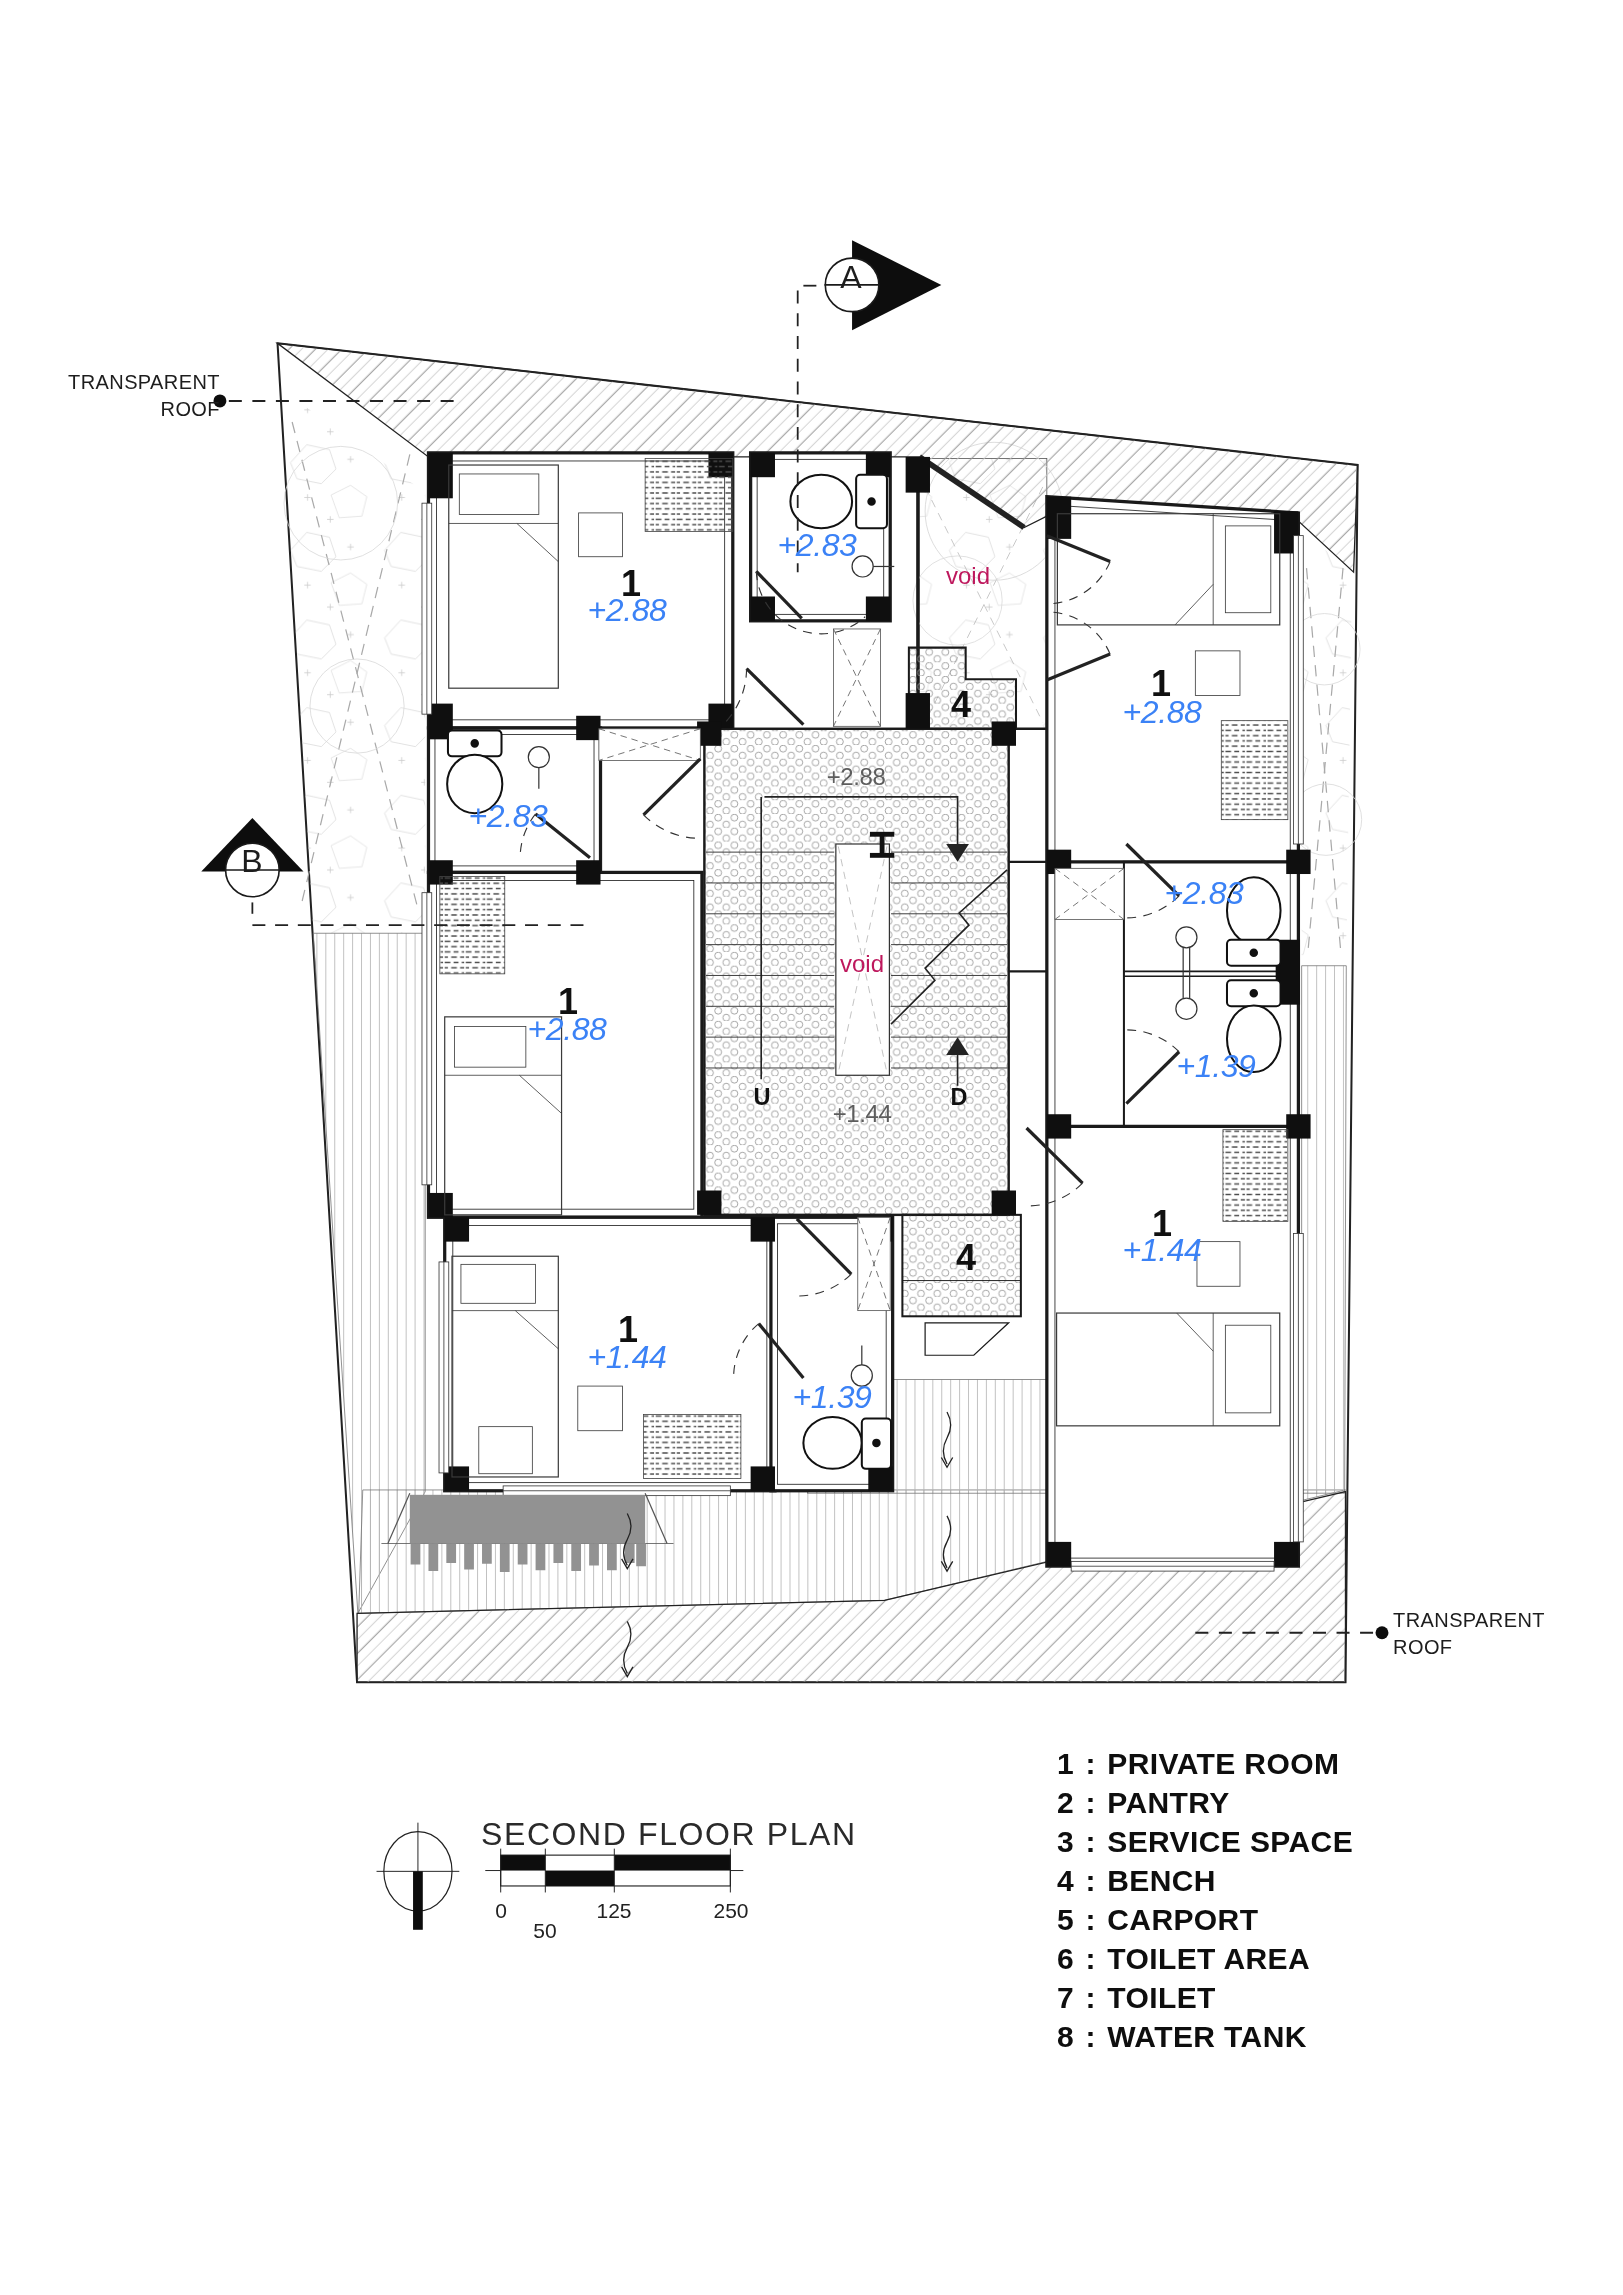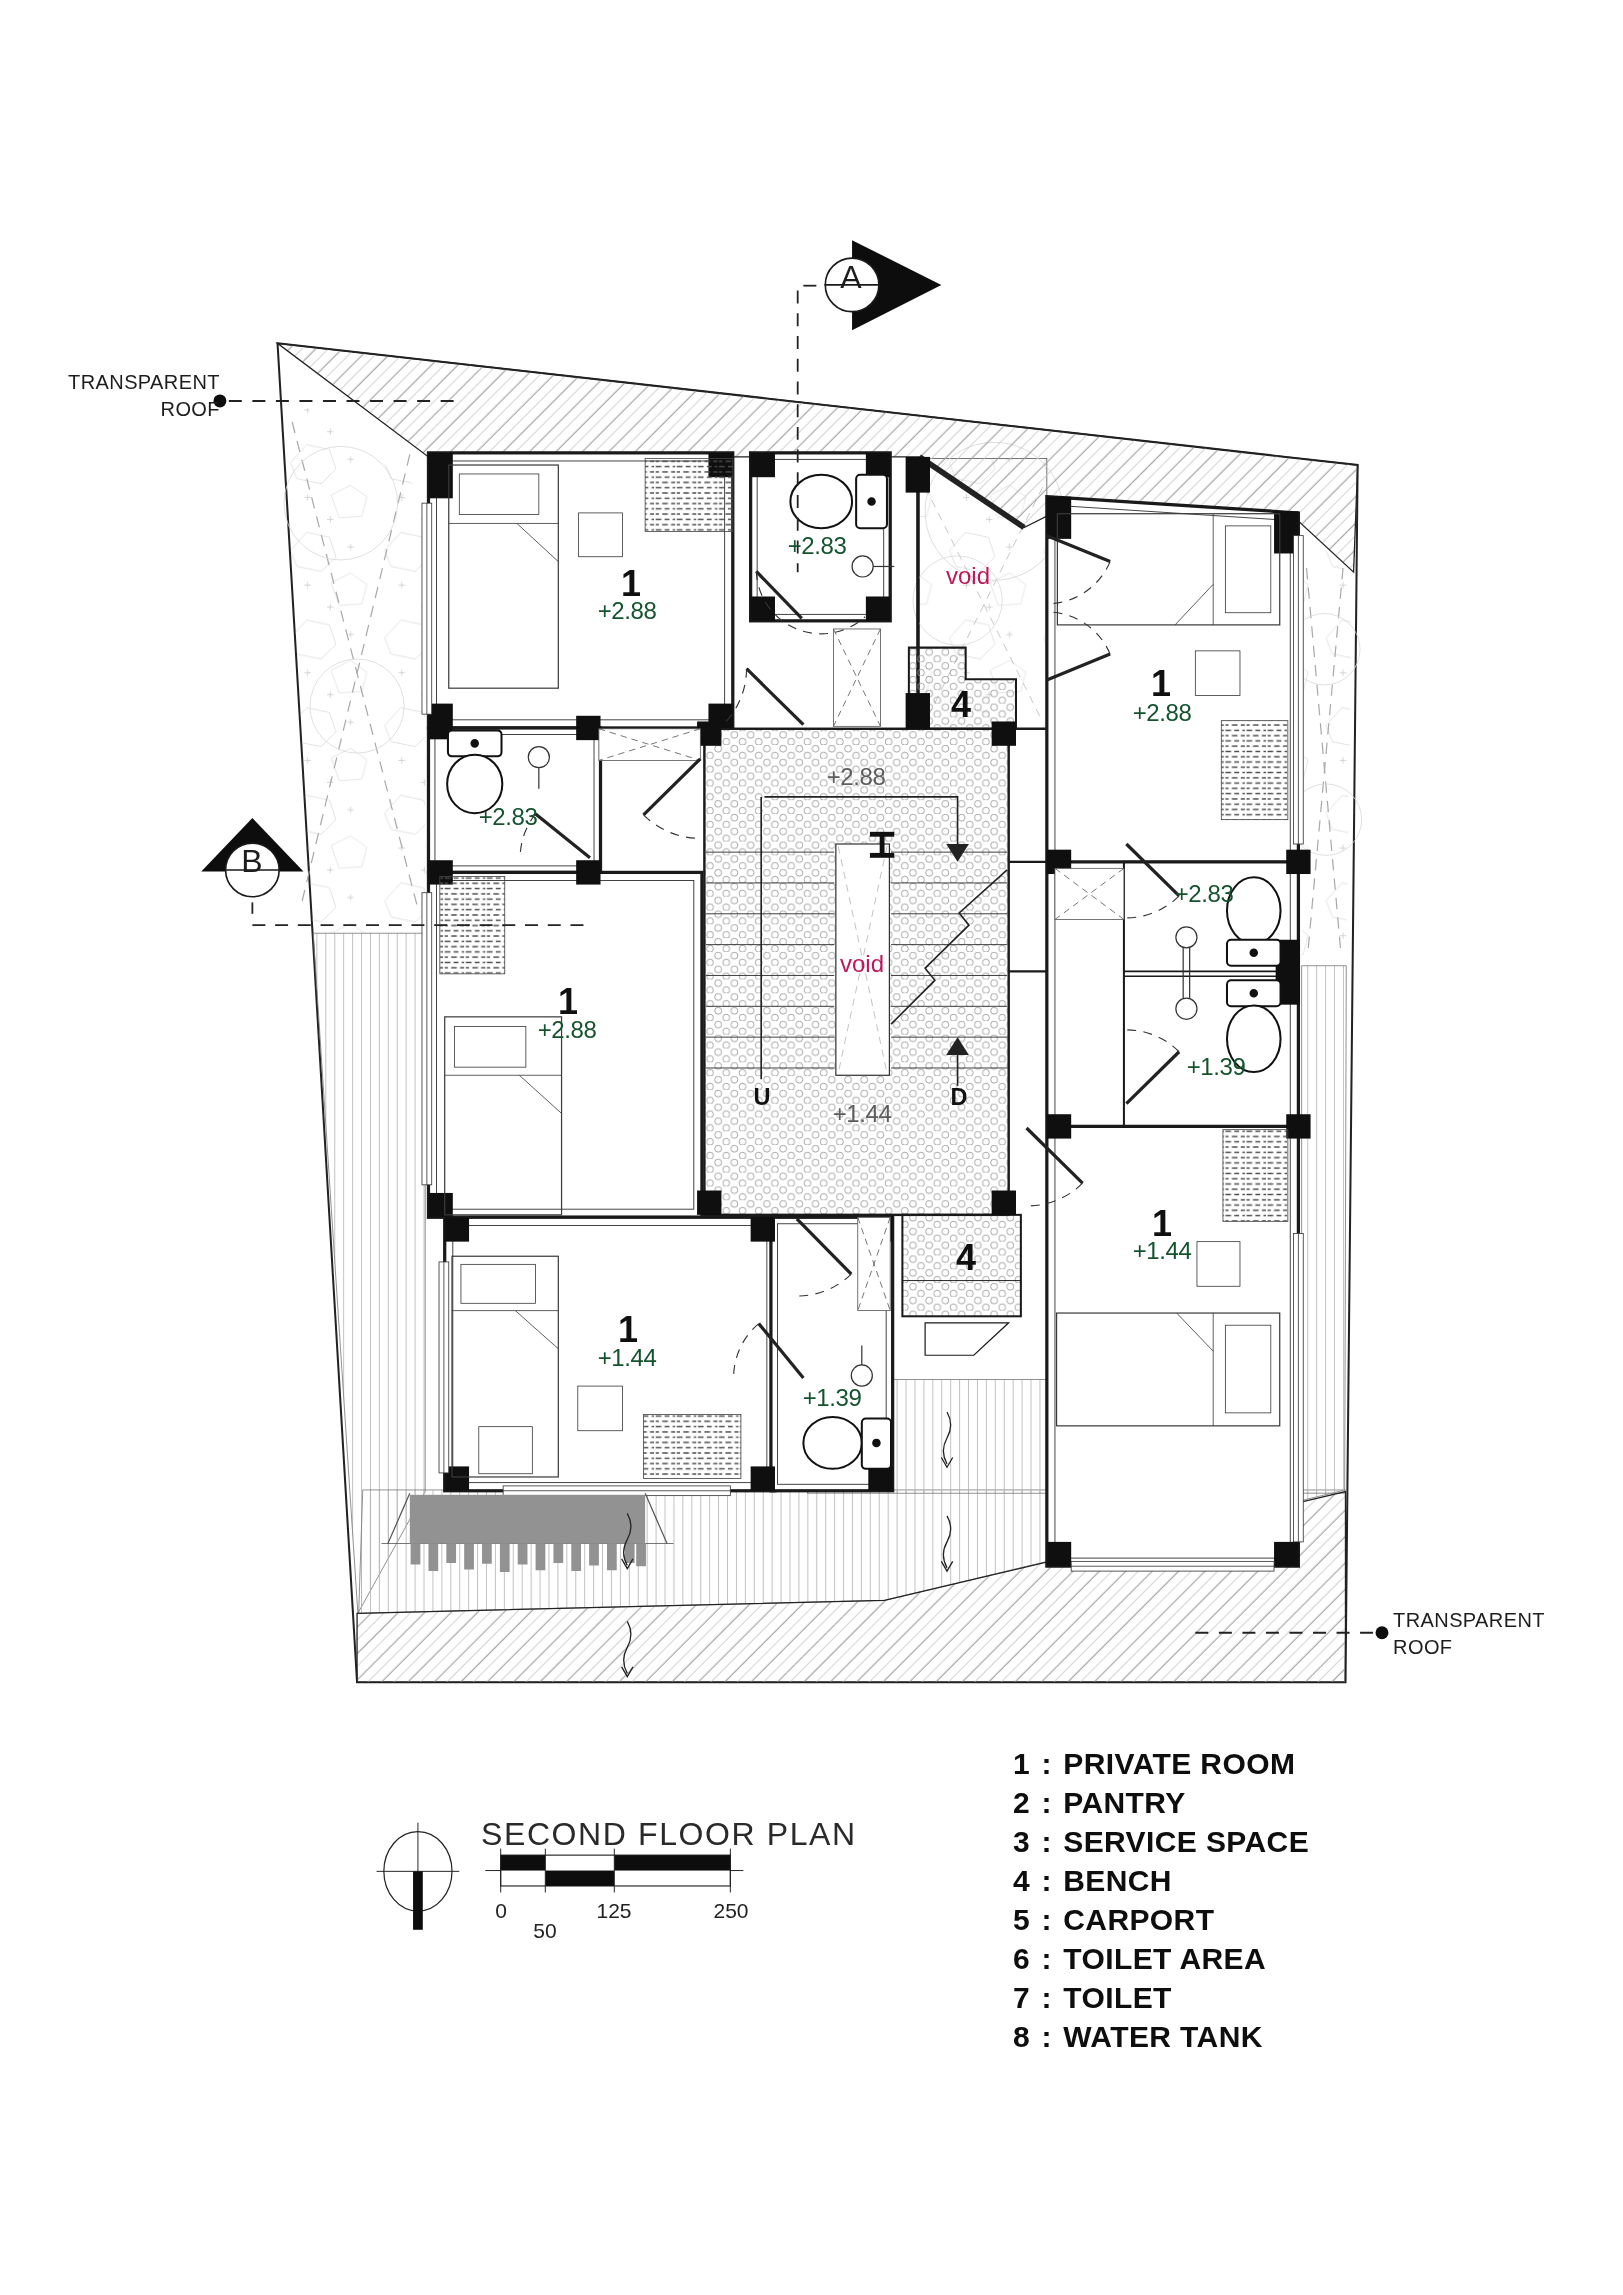--- a/index.html
+++ b/index.html
@@ -1,32 +1,32 @@
 <!DOCTYPE html>
 <html style="font-size:13px"><head>
 <meta charset="utf-8">
 <style>
   html,body{margin:0;padding:0;background:#fff;}
   .sheet{position:relative;width:1623px;height:2295px;background:#fff;overflow:hidden;
          font-family:"Liberation Sans",sans-serif;color:#1b1b1b;}
   .sheet svg{position:absolute;left:0;top:0;}
   .lbl{position:absolute;transform:translate(-50%,-50%);white-space:nowrap;line-height:1.05;}
-  .level{font-size:24px;color:#14532d;letter-spacing:-0.4px;}
+  .level{font-size:32px;color:#3b82f6;letter-spacing:-0.4px;font-style:italic;}
   .level-gray{font-size:24px;color:#5d5d5d;letter-spacing:-0.4px;}
   .roomnum{font-size:36px;font-weight:bold;color:#101010;}
   .benchnum{font-size:36px;font-weight:bold;color:#101010;}
   .voidlbl{font-size:24px;color:#be185d;}
   .ud{font-size:23.5px;font-weight:bold;color:#111;}
   .marker-letter{font-size:32px;color:#1d1d1d;}
   .troof{font-size:20px;color:#1d1d1d;line-height:27px;letter-spacing:0.4px;}
   .troof.right-al{text-align:right;}
   .title{position:absolute;font-size:32px;color:#2a2a2a;letter-spacing:1.6px;}
   .ticknum{position:absolute;transform:translate(-50%,0);font-size:21px;color:#222;}
   .legend{position:absolute;left:1013px;top:1747px;}
-  .legend-row{height:39px;font-size:30px;font-weight:bold;color:#0e0e0e;letter-spacing:0.4px;}
+  .legend-row{height:39px;font-size:30px;font-weight:bold;color:#0e0e0e;letter-spacing:0.4px;margin-left:44px;}
   .legend-row .sep{padding:0 11.4px;}
 </style>
 </head>
 <body>
 
 <div class="sheet">
 
 <svg width="1623" height="2295" viewBox="0 0 2000 2828">
   <defs>
     <pattern id="roof" patternUnits="userSpaceOnUse" width="23" height="23" patternTransform="rotate(45)">

